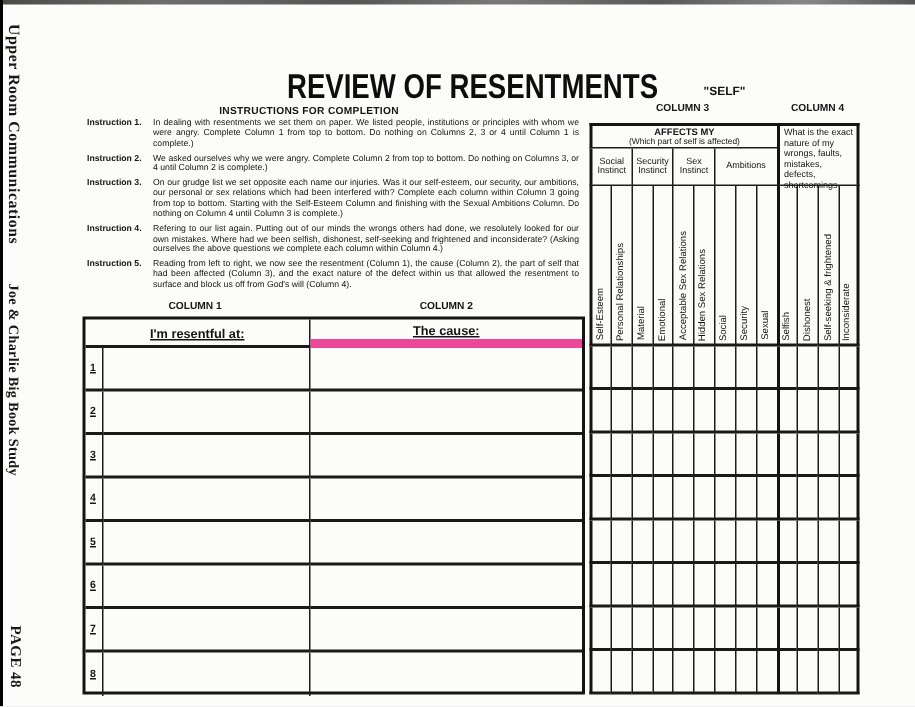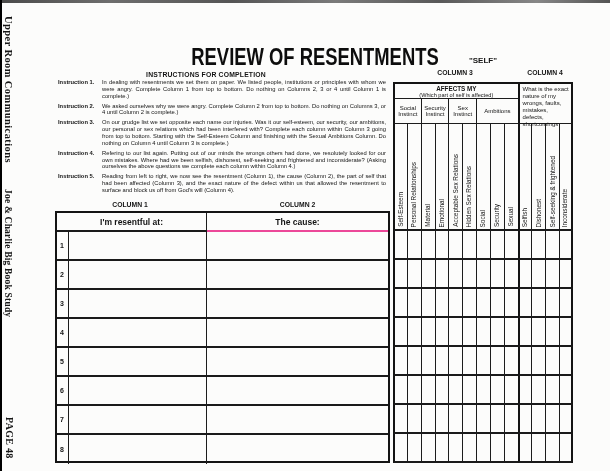--- a/index.html
+++ b/index.html
@@ -49,24 +49,24 @@
   .g2-col4hdr { font-size:6px; line-height:6.9px; padding:2px 1px 0 3px; }
   .g2-group { display:flex; align-items:center; justify-content:center; text-align:center;
               font-size:6px; line-height:6.4px; padding:1px; }
   .g2-vcell { display:flex; justify-content:center; align-items:flex-end; overflow:hidden; padding-bottom:2px; }
   .vlabel { writing-mode:vertical-rl; transform:rotate(180deg); font-size:6.4px; line-height:1; white-space:nowrap; }
   
   .grid1 { position:absolute; left:55px; top:211px; width:335px; height:252px;
            display:grid; grid-template-columns:12px 138px 1fr;
            grid-template-rows:19px repeat(8,29px);
            border:2px solid #141414; box-sizing:border-box; }
-  .g1c { box-sizing:border-box; min-width:0; }
+  .g1c { box-sizing:border-box; min-width:0;text-decoration:underline; }
   .g1-h1 { grid-column:1 / span 2; grid-row:1; border-right:1.5px solid #1c1c1c; border-bottom:2px solid #1a1a1a;
            display:flex; align-items:center; justify-content:center; font-size:8.5px; font-weight:bold; }
-  .g1-h2 { grid-column:3; grid-row:1; border-bottom:2px solid #ec4899;
+  .g1-h2 { grid-column:3; grid-row:1; border-bottom:6px solid #ec4899;
            display:flex; align-items:center; justify-content:center; font-size:8.5px; font-weight:bold; }
   .g1-num { border-right:1.5px solid #1c1c1c; border-bottom:2px solid #1a1a1a;
             font-size:7px; font-weight:bold; display:flex; align-items:center; padding-left:3px; }
   .g1-c1  { border-right:1.5px solid #1c1c1c; border-bottom:2px solid #1a1a1a; }
   .g1-c2  { border-bottom:2px solid #1a1a1a; }
   .lastrow { border-bottom:none !important; }
 </style>
 </head>
 <body>
 

